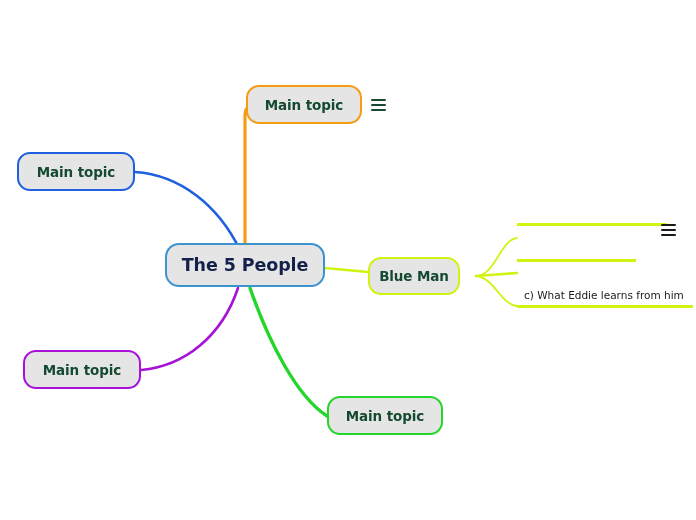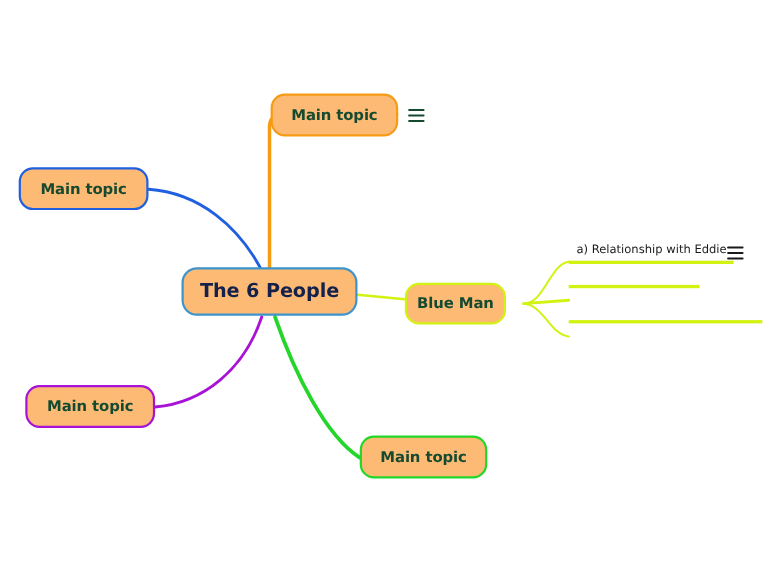--- a/index.html
+++ b/index.html
@@ -27,21 +27,21 @@
     width: 696px;
     height: 520px;
     pointer-events: none;
   }
   .node {
     position: absolute;
     box-sizing: border-box;
     display: flex;
     align-items: center;
     justify-content: center;
-    background: #fdba74;
+    background: #e5e5e5;
     border-style: solid;
     border-radius: 999px;
     white-space: nowrap;
     user-select: none;
   }
   .node-label {
     font-weight: bold;
     letter-spacing: -0.1px;
   }
 
@@ -178,21 +178,21 @@
     <path d="M 325 268 L 368 272" fill="none" stroke="#d2f211" stroke-width="2.4" stroke-linecap="round"></path>
 
     <path d="M 476 276 C 495 276 500 240 517 238" fill="none" stroke="#d2f211" stroke-width="1.8" fill-opacity="0" stroke-linecap="round"></path>
 
     <path d="M 476 276 L 517 273" fill="none" stroke="#d2f211" stroke-width="2.6" stroke-linecap="round"></path>
 
     <path d="M 476 276 C 495 278 500 304 517 306" fill="none" stroke="#d2f211" stroke-width="1.8" stroke-linecap="round"></path>
   </svg>
 
   <div class="node node-central">
-    <span class="node-label">The 6 People</span>
+    <span class="node-label">The 5 People</span>
   </div>
 
   <div class="node node-branch node-orange">
     <span class="node-label">Main topic</span>
   </div>
   <div class="hamburger hamburger-orange">
     <span></span>
     <span></span>
     <span></span>
   </div>
@@ -207,30 +207,30 @@
 
   <div class="node node-branch node-green">
     <span class="node-label">Main topic</span>
   </div>
 
   <div class="node node-branch node-blueman">
     <span class="node-label">Blue Man</span>
   </div>
 
   <div class="leaf leaf-a">
-    <span class="leaf-text">a) Relationship with Eddie</span>
     <span class="leaf-underline"></span>
   </div>
   <div class="hamburger hamburger-leaf-a">
     <span></span>
     <span></span>
     <span></span>
   </div>
 
   <div class="leaf leaf-b">
     <span class="leaf-underline"></span>
   </div>
 
   <div class="leaf leaf-c">
+    <span class="leaf-text">c) What Eddie learns from him</span>
     <span class="leaf-underline"></span>
   </div>
 
 </div>
 
 </body></html>

